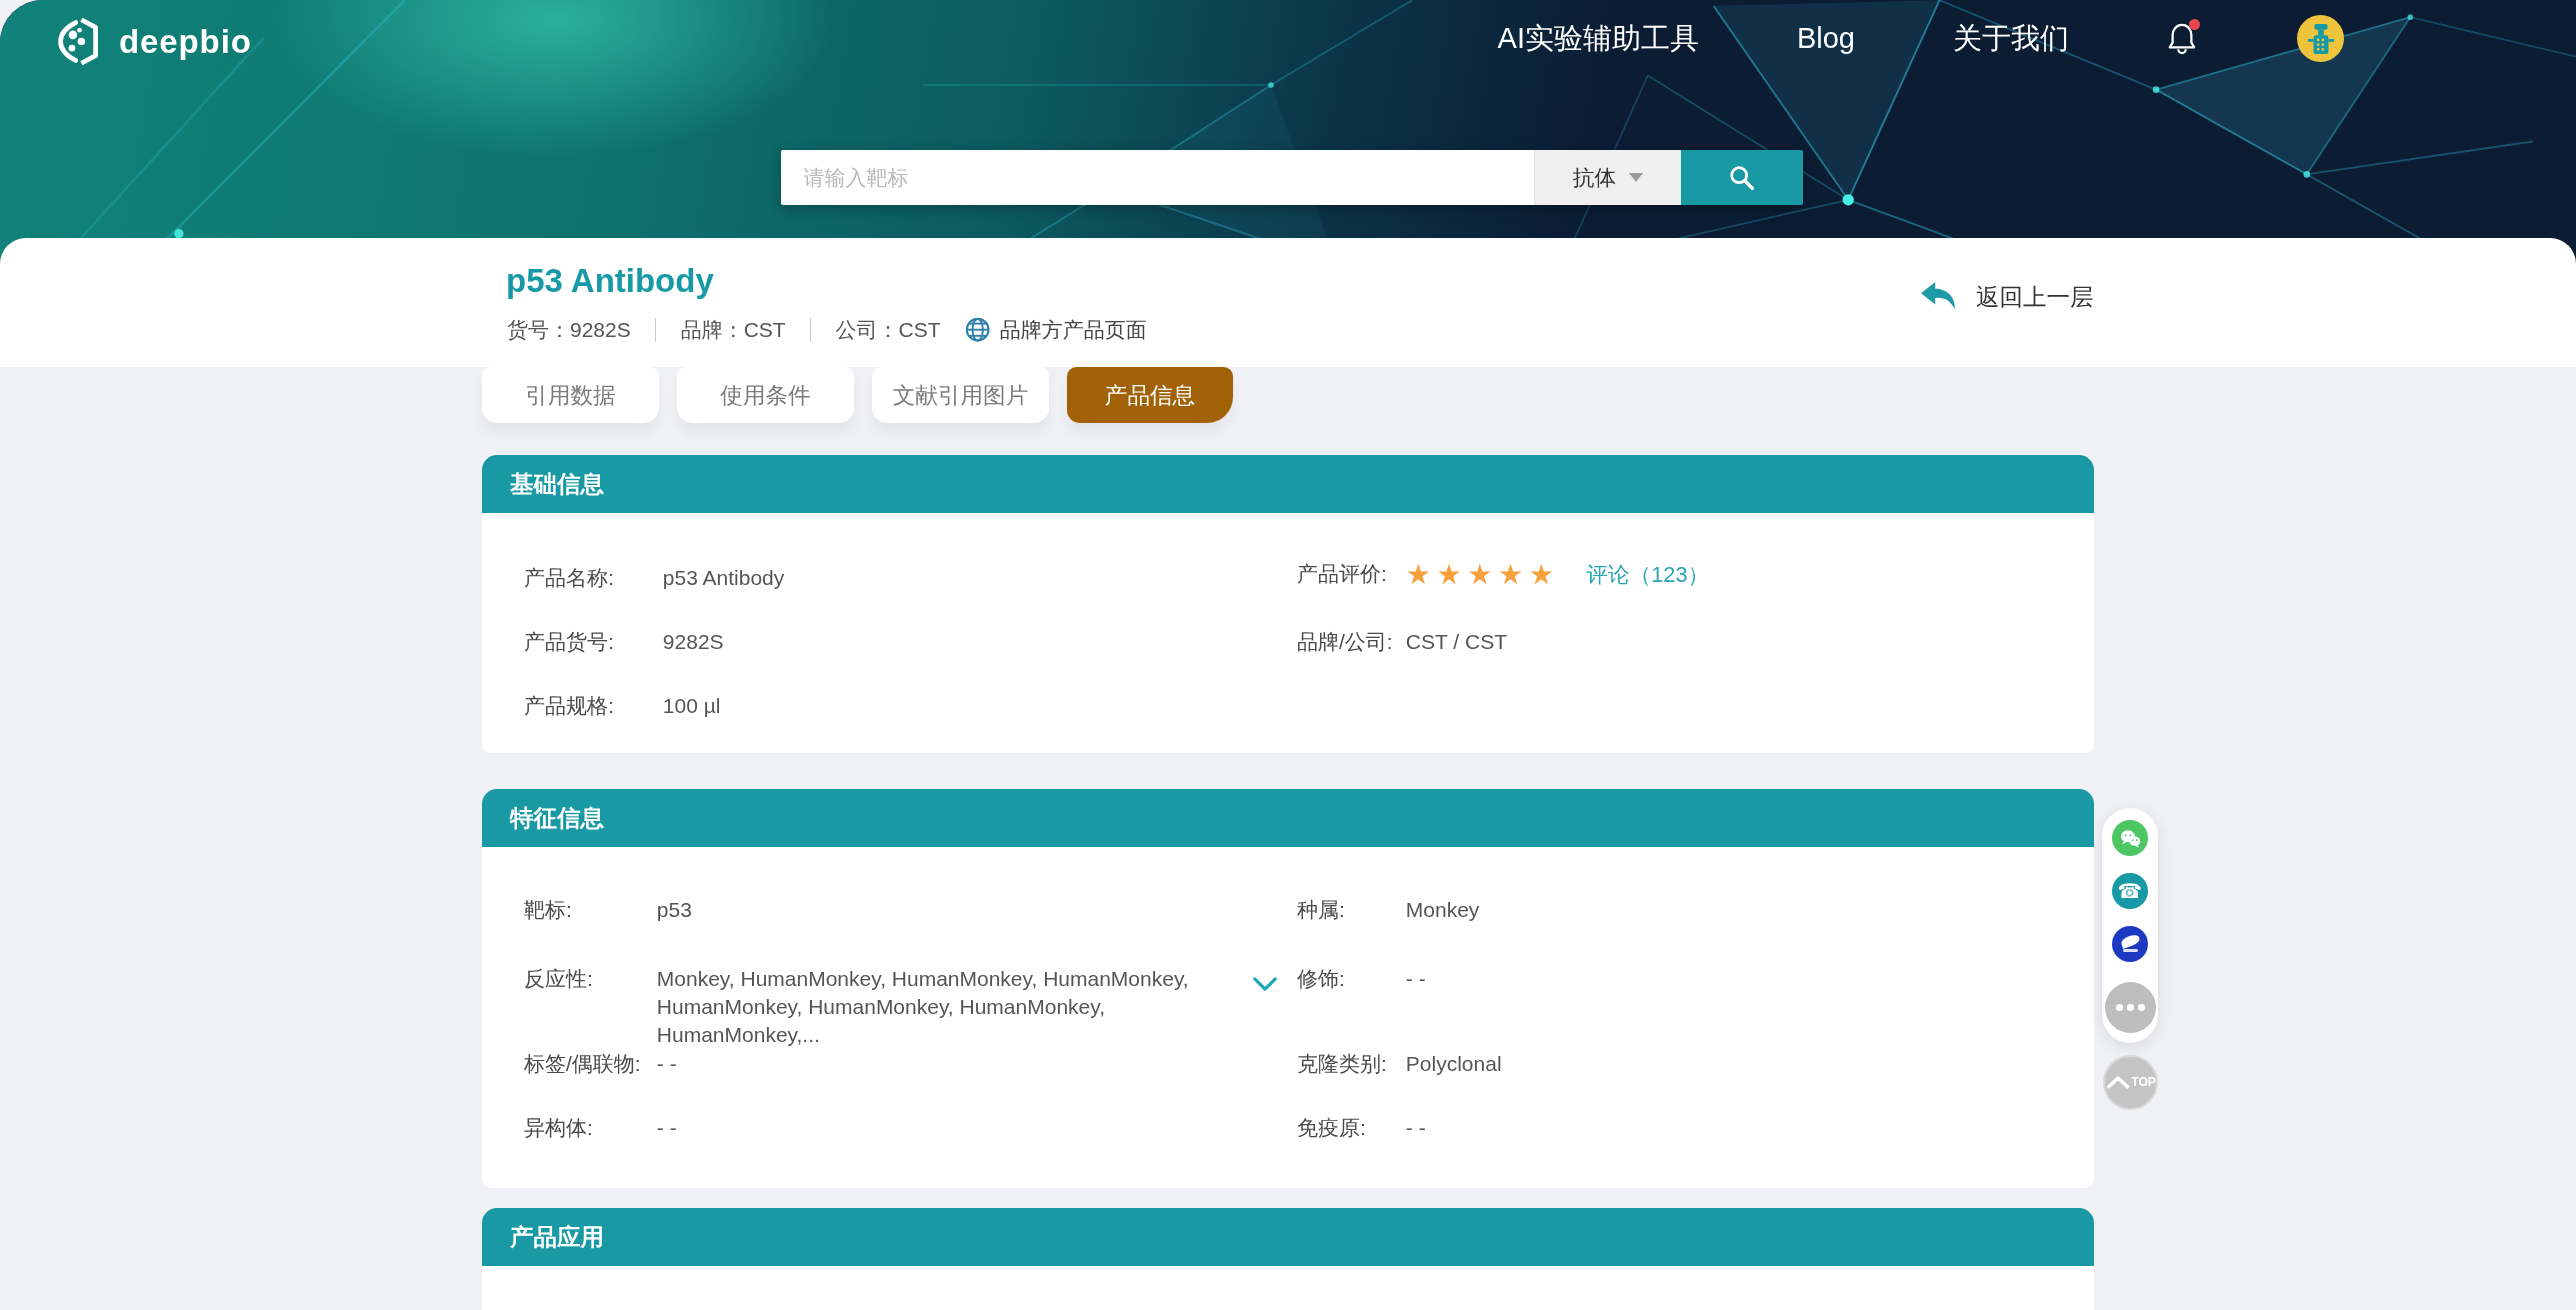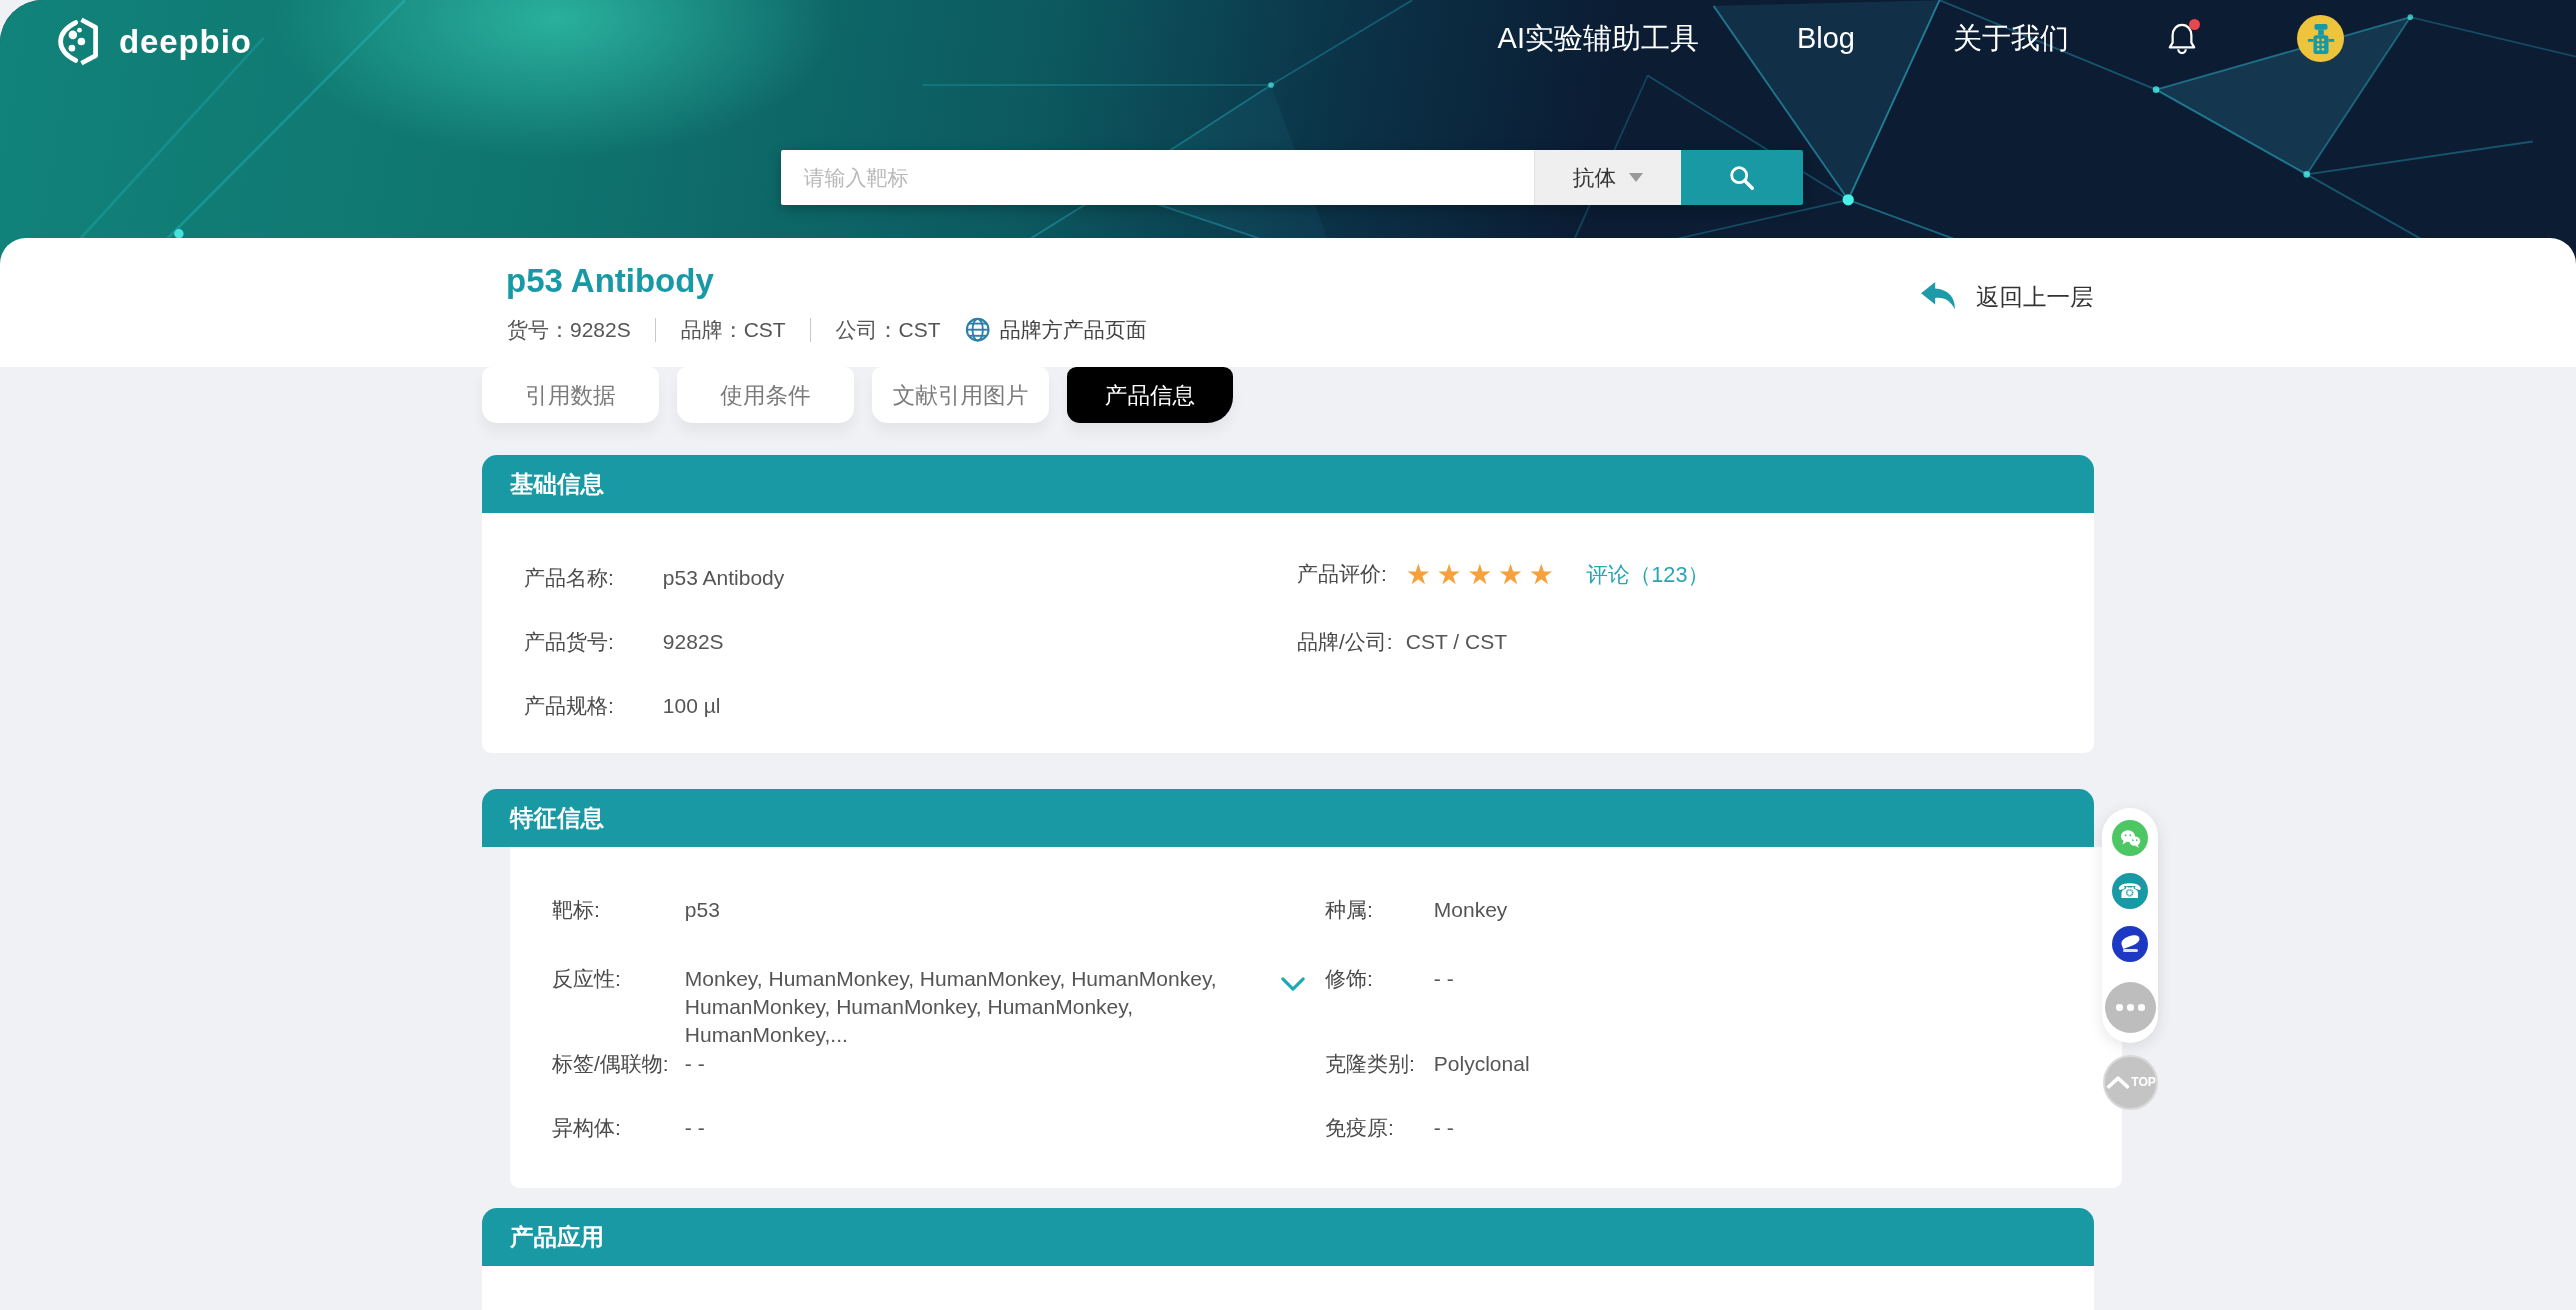--- a/index.html
+++ b/index.html
@@ -53,21 +53,21 @@
   .back-link { position:absolute; left:1919px; top:43px; display:flex; align-items:center; gap:19px;
     cursor:pointer; font-size:23.5px; color:#333; }
 
   
   .graybg { position:absolute; top:367px; left:0; width:2576px; height:943px; background:#F0F1F4; z-index:2; }
 
   .tabrow { position:absolute; left:482px; top:0px; display:flex; gap:18px; z-index:4; }
   .ptab { width:177px; height:56px; display:flex; align-items:center; justify-content:center; font-size:22.6px;
     background:#fff; color:#7A7A7A; border-radius:9.4px 9.4px 15px 15px; box-shadow:0 9.4px 13px rgba(0,0,0,0.05);
     cursor:pointer; }
-  .ptab.active { width:166px; background:#000000; color:#fff; border-radius:9.4px 9.4px 26px 13px; }
+  .ptab.active { width:166px; background:#a16207; color:#fff; border-radius:9.4px 9.4px 26px 13px; }
 
   .card-head { position:absolute; left:482px; width:1612px; height:58px; background:#1899A4;
     border-radius:15px 15px 0 0; display:flex; align-items:center; padding-left:28px;
     color:#fff; font-size:23.5px; font-weight:bold; z-index:3; }
   .card-body { position:absolute; left:482px; width:1612px; background:#fff; border-radius:0 0 9.4px 9.4px; z-index:3; }
 
   .fld { position:absolute; font-size:21px; color:#4A4A4A; line-height:28px; white-space:nowrap; }
   .fld .lbl { display:inline-block; vertical-align:top; }
   .fld .val { display:inline-block; vertical-align:top; color:#555; }
   .lw-basic { width:133px; }
@@ -257,21 +257,21 @@
     </div>
     <div class="fld" style="left:815px; top:115px;">
       <span class="lbl lw-right">品牌/公司:</span>
       <span class="val">CST / CST</span>
     </div>
   </div>
 
   <div class="card-head" style="top:789px;">
     <span>特征信息</span>
   </div>
-  <div class="card-body" style="top:847px; height:341px;margin-left:28px;">
+  <div class="card-body" style="top:847px; height:341px;">
     <div class="fld" style="left:42px; top:49px;">
       <span class="lbl lw-feat">靶标:</span>
       <span class="val">p53</span>
     </div>
     <div class="fld" style="left:42px; top:118px;">
       <span class="lbl lw-feat">反应性:</span>
       <span class="val wrapval">Monkey, HumanMonkey, HumanMonkey, HumanMonkey, HumanMonkey, HumanMonkey, HumanMonkey, HumanMonkey,...</span>
     </div>
     <span class="expand-chevron">
       <svg width="26" height="17" viewBox="0 0 28 18">

